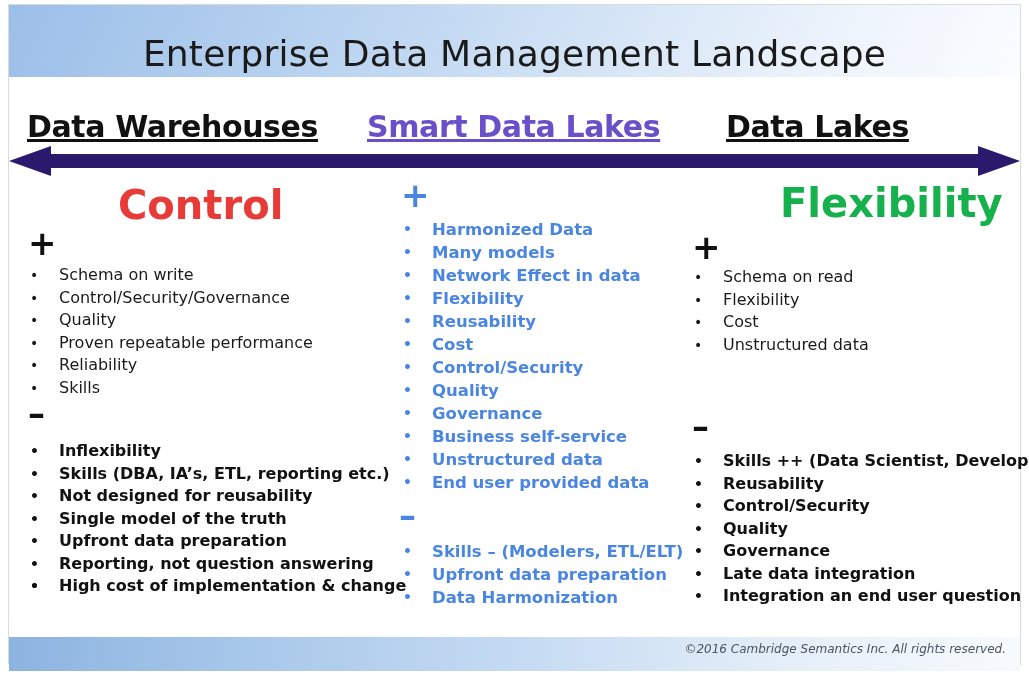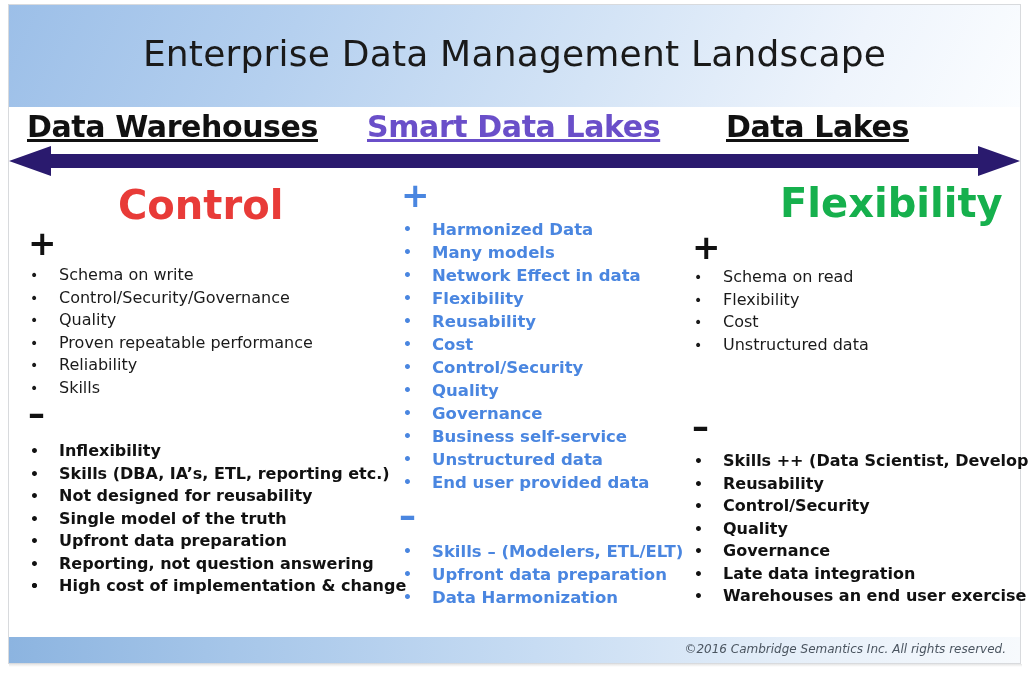--- a/index.html
+++ b/index.html
@@ -37,21 +37,21 @@
     height: 3px;
     background: linear-gradient(to bottom, rgba(0,0,0,0.10), rgba(0,0,0,0));
   }
 
   
   .title-band {
     position: absolute;
     left: 9px;
     top: 5px;
     width: 1011px;
-    height: 102px;
+    height: 72px;
     background: linear-gradient(115deg, #9cbfe8 0%, #b5d0ef 28%, #d4e4f6 58%, #eef4fc 82%, #fbfdff 100%);
   }
   .title-text {
     position: absolute;
     left: 0;
     top: 28px;
     width: 1011px;
     text-align: center;
     font-size: 36px;
     font-weight: 400;
@@ -173,21 +173,21 @@
     line-height: 22.5px;
     font-family: "DejaVu Sans", sans-serif;
   }
 
   
   .footer-band {
     position: absolute;
     left: 9px;
     top: 637px;
     width: 1011px;
-    height: 26px;
+    height: 34px;
     background: linear-gradient(to right, #8cb4e0 0%, #a6c6e9 22%, #c7dcf3 52%, #e6eff9 78%, #f7fafd 100%);
   }
   .footer-text {
     position: absolute;
     right: 14px;
     top: 5px;
     font-size: 12px;
     font-style: italic;
     color: #4b5560;
     white-space: nowrap;
@@ -274,20 +274,20 @@
   </ul>
 
   <div class="sign minus" id="r-minus">–</div>
   <ul class="blist" id="list-r-neg">
     <li><span class="bullet">•</span><span>Skills ++ (Data Scientist, Developer)</span></li>
     <li><span class="bullet">•</span><span>Reusability</span></li>
     <li><span class="bullet">•</span><span>Control/Security</span></li>
     <li><span class="bullet">•</span><span>Quality</span></li>
     <li><span class="bullet">•</span><span>Governance</span></li>
     <li><span class="bullet">•</span><span>Late data integration</span></li>
-    <li><span class="bullet">•</span><span>Warehouses an end user exercise</span></li>
+    <li><span class="bullet">•</span><span>Integration an end user question</span></li>
   </ul>
 
   <div class="footer-band">
     <div class="footer-text">©2016 Cambridge Semantics Inc. All rights reserved.</div>
   </div>
 
 </div>
 
 </body></html>

